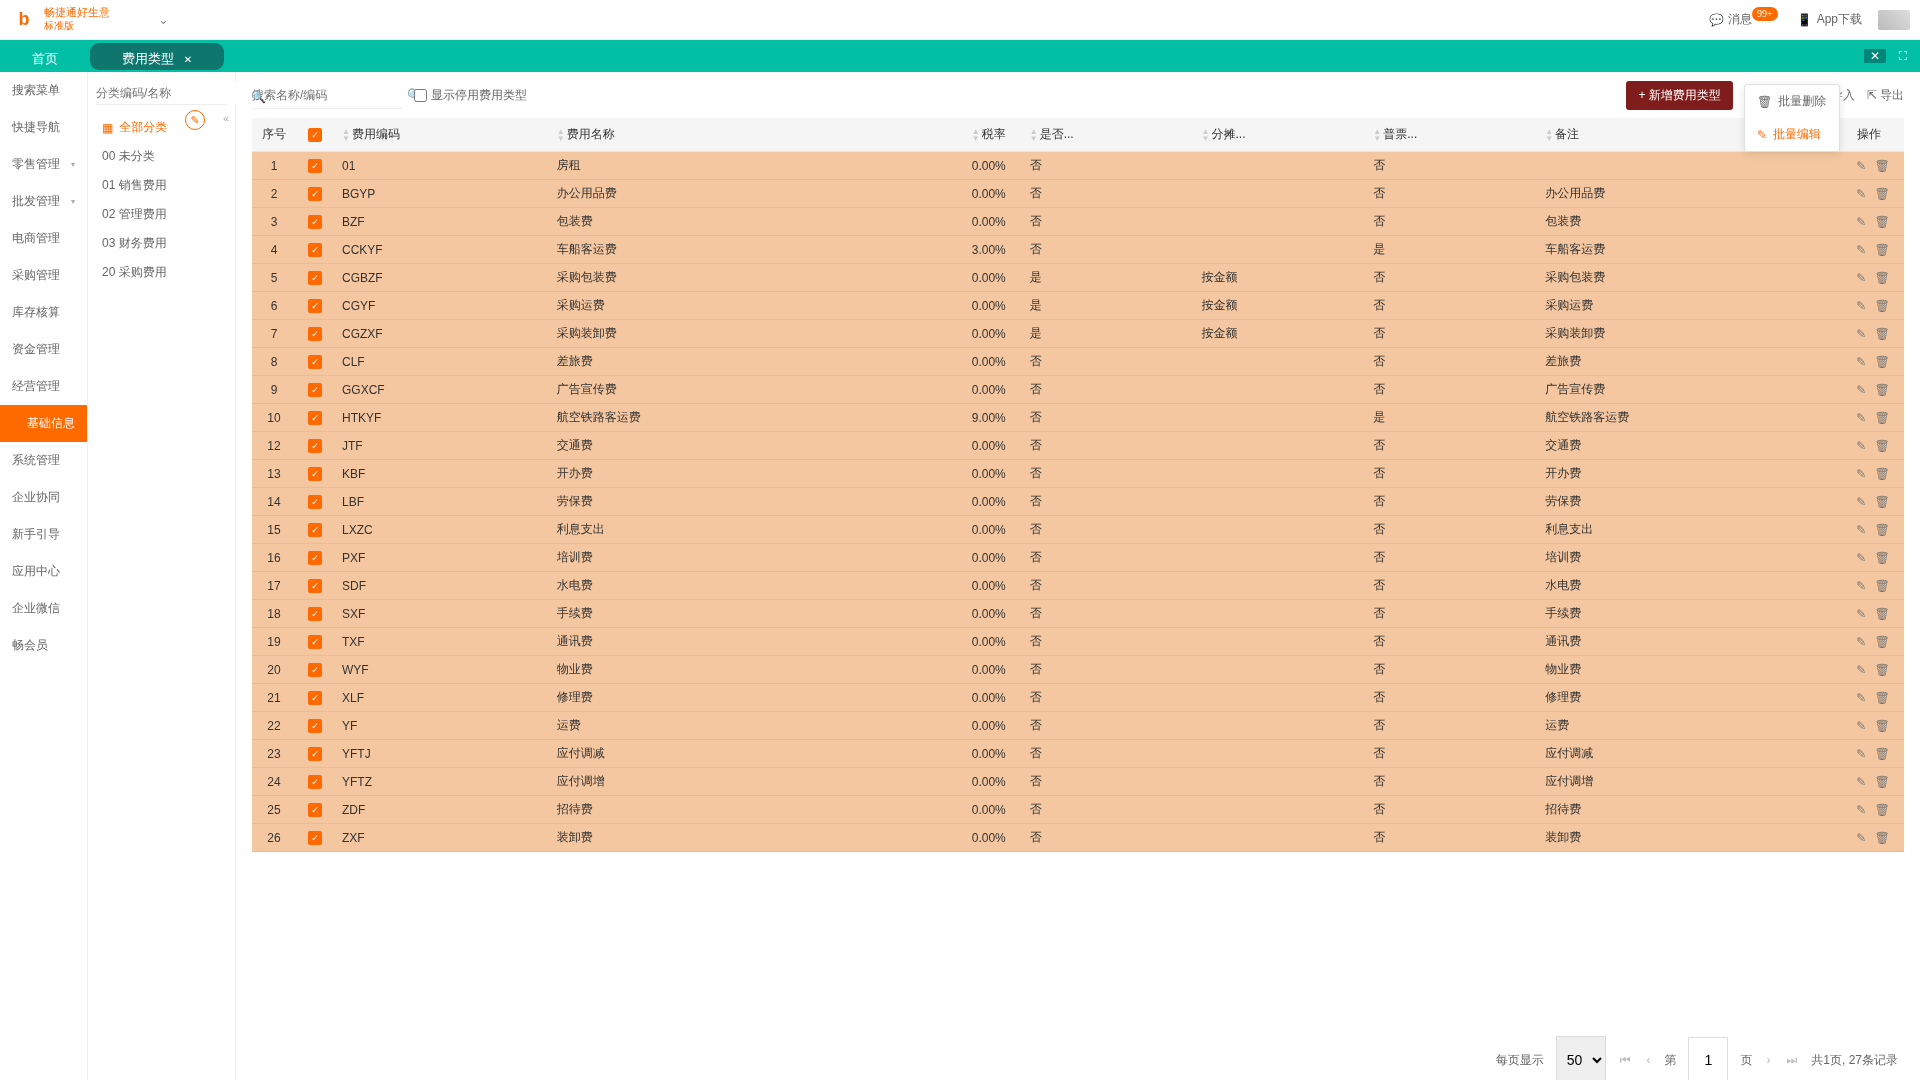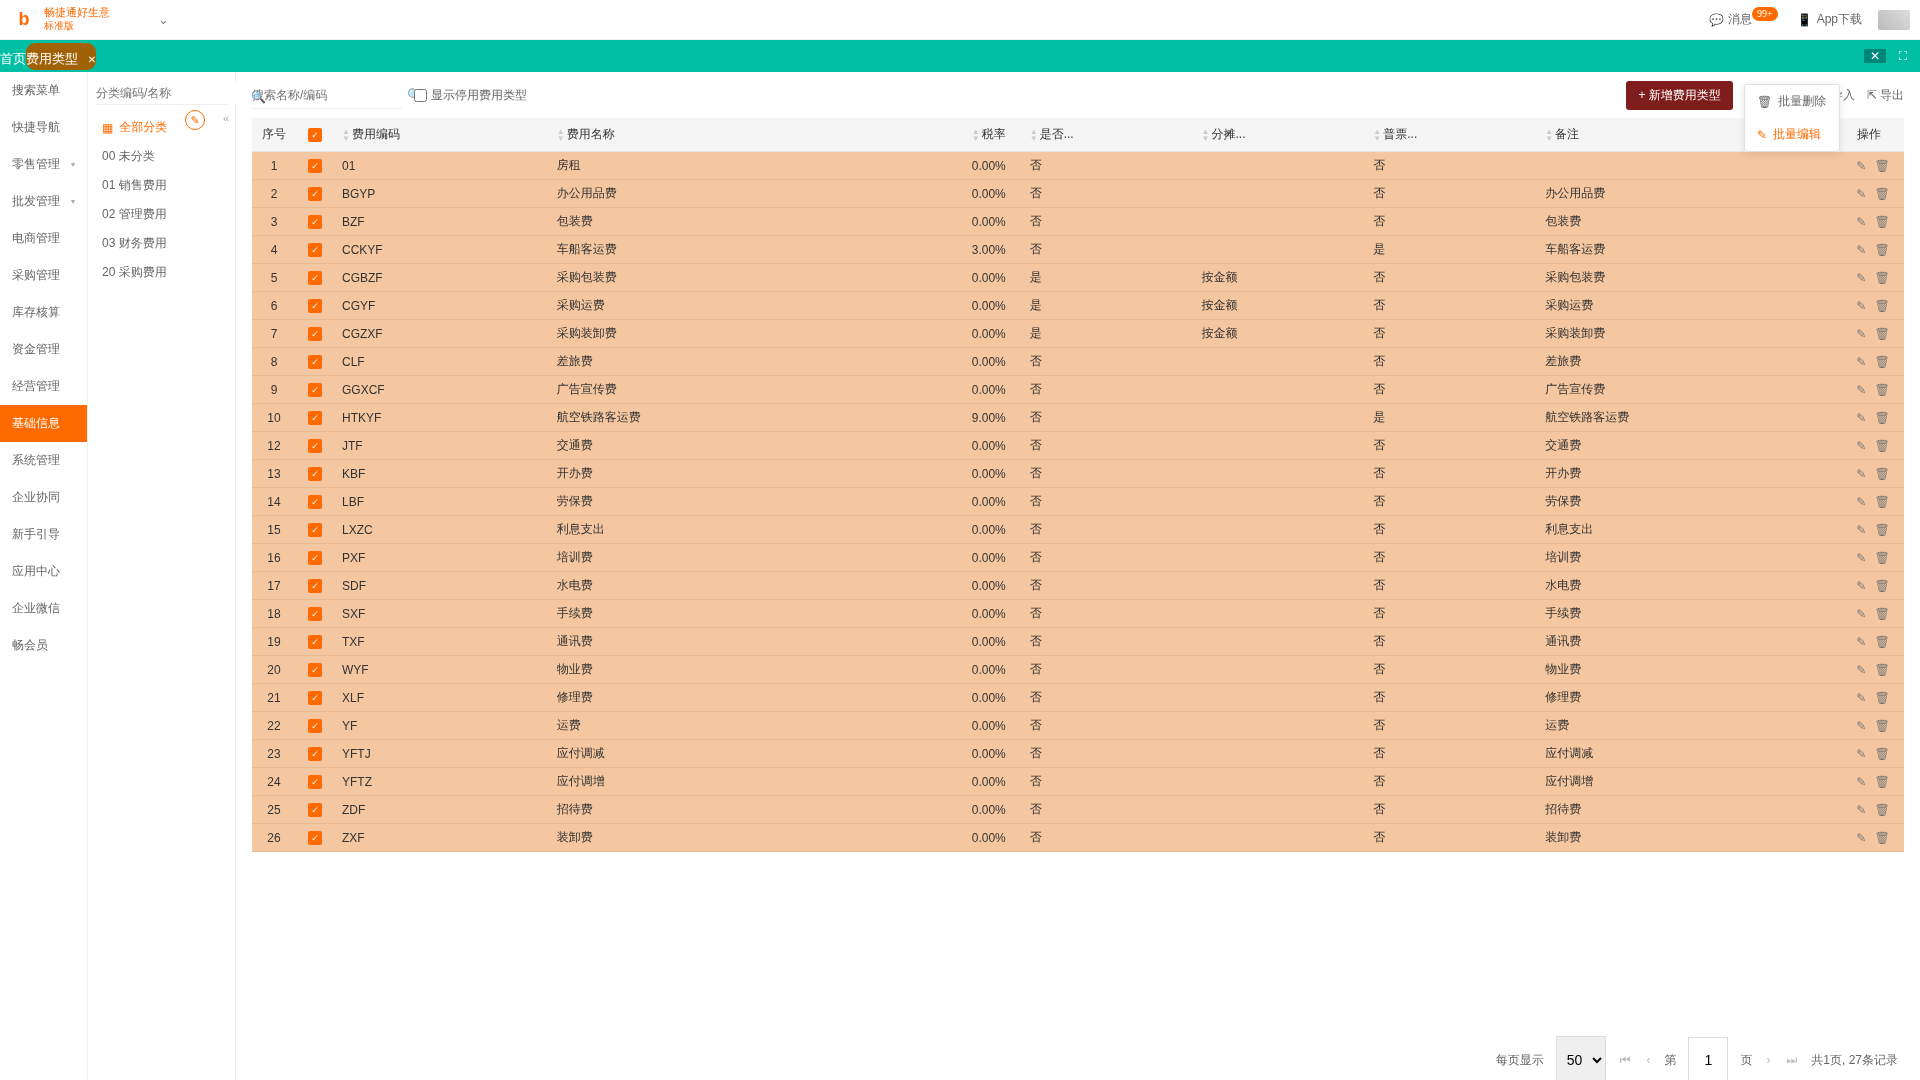--- a/index.html
+++ b/index.html
@@ -11,31 +11,31 @@
 .logo-icon { width: 28px; height: 28px; background: #fff; border-radius: 4px; display: flex; align-items: center; justify-content: center; color: #ff6a00; font-weight: bold; font-size: 18px; }
 .logo-text { color: #ff6a00; font-size: 11px; line-height: 1.1; }
 .logo-sub { color: #ff6a00; font-size: 10px; }
 .top-dropdown { color: #888; margin-left: 40px; font-size: 13px; }
 .top-right { display: flex; align-items: center; gap: 16px; color: #666; }
 .top-item { display: flex; align-items: center; gap: 4px; cursor: pointer; }
 .badge { background: #ff6a00; color: #fff; border-radius: 8px; padding: 0 5px; font-size: 10px; line-height: 14px; position: relative; top: -6px; right: 4px; font-family: Liberation Serif, serif; }
 .avatar { width: 32px; height: 20px; background: linear-gradient(45deg,#bbb,#ddd); border-radius:2px; }
 
 .tabbar { height: 32px; background: #00bfa5; display: flex; align-items: center; position: relative; }
-.tab { height: 27px; line-height: 32px; padding: 0 0; color: #fff; font-size: 13px; cursor: pointer; position: relative; }
-.tab.active { background: #a16207; border-radius: 9px; }
+.tab { height: 27px; line-height: 32px; padding: 0 32px; color: #fff; font-size: 13px; cursor: pointer; position: relative; }
+.tab.active { background: #0f766e; border-radius: 9px; }
 .tab-close { margin-left: 6px; font-size: 10px; }
 .tabbar-actions { position: absolute; right: 6px; display: flex; gap: 6px; color: #fff; }
 .tab-act { width: 22px; text-align: center; cursor: pointer; }
 .tab-act.close-dark { background:#008678; }
 
 .main { display: flex; height: calc(100vh - 72px); }
 .leftnav { width: 88px; background: #fff; border-right: 1px solid #f0f0f0; overflow-y: auto; }
 .leftnav-item { padding: 10px 12px; font-size: 12px; color: #666; cursor: pointer; display:flex; justify-content:space-between; align-items:center; }
-.leftnav-item.active { background: #ff6a00; color: #fff; }
+.leftnav-item.active { background: #ff6a00; color: #fff; justify-content: flex-end; }
 .caret { font-size: 8px; color: #aaa; }
 
 .side { width: 148px; border-right: 1px solid #f0f0f0; padding: 6px 0; position: relative; }
 .side-search { display:flex; align-items:flex-end; margin: 4px 8px 8px; border-bottom:1px solid #eee; }
 .side-search input { border:none; outline:none; flex:1; font-size:12px; padding:4px 0; color:#666; }
 .side-search .sicon { color:#ff6a00; }
 .side-item { padding: 6px 14px; font-size: 12px; color: #666; cursor: pointer; }
 .side-item.all { color:#ff6a00; display:flex; align-items:center; gap:6px; }
 .side-edit { position:absolute; right:30px; top:38px; width:20px; height:20px; border:1px solid #ff6a00; border-radius:50%; color:#ff6a00; display:flex; align-items:center; justify-content:center; font-size:11px; }
 .side-collapse { position:absolute; right:6px; top:40px; color:#aaa; font-size:11px; }

